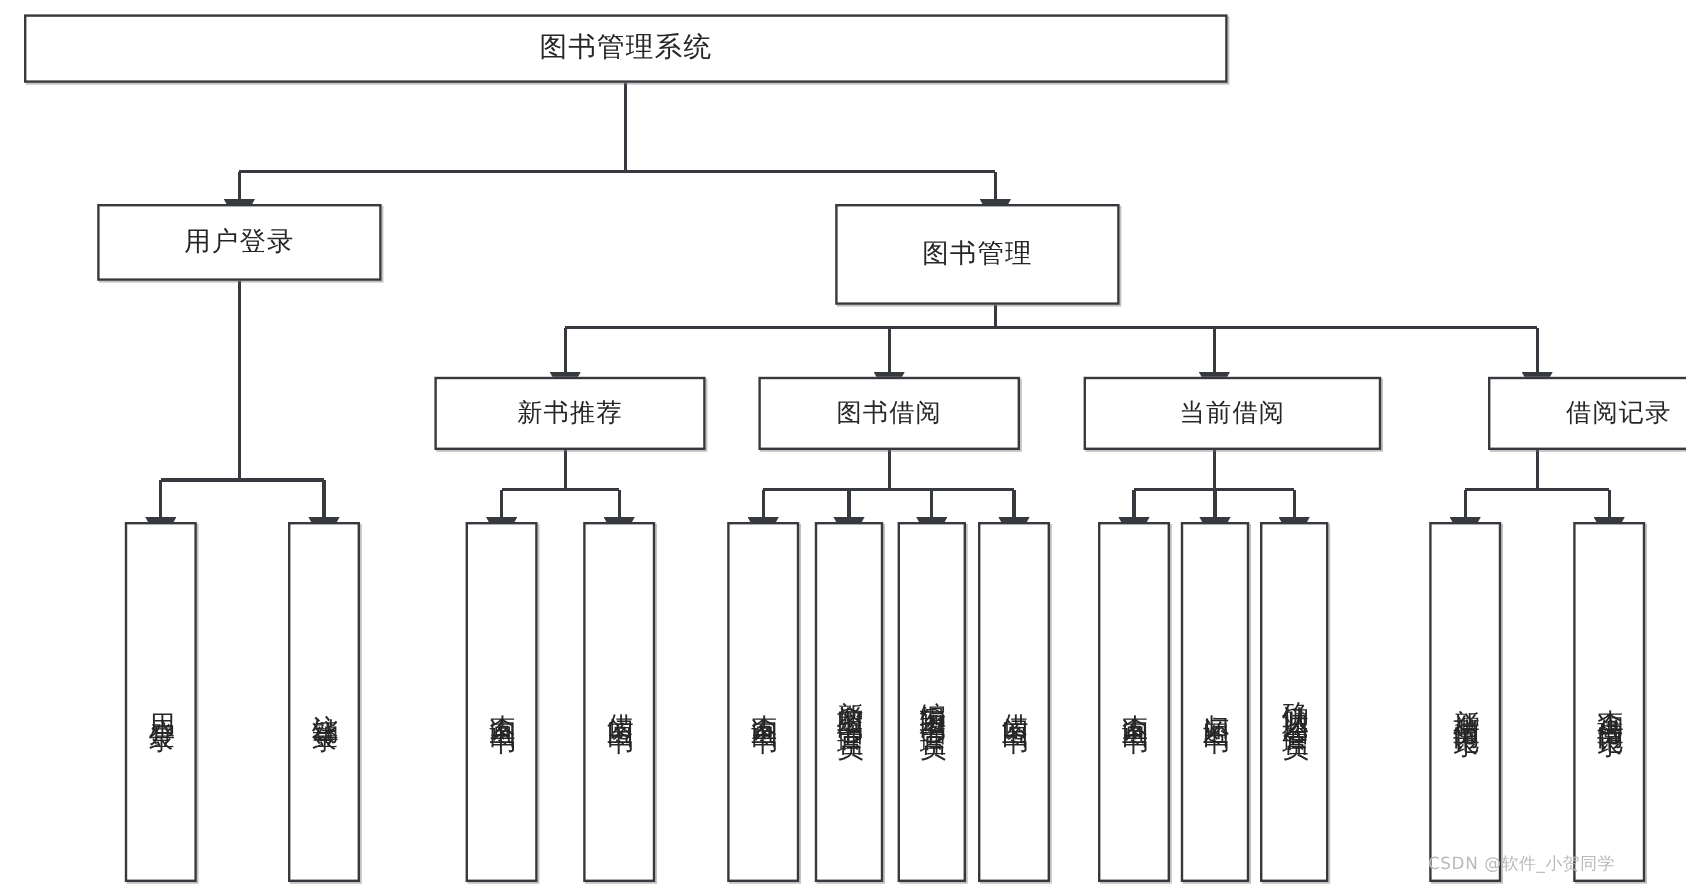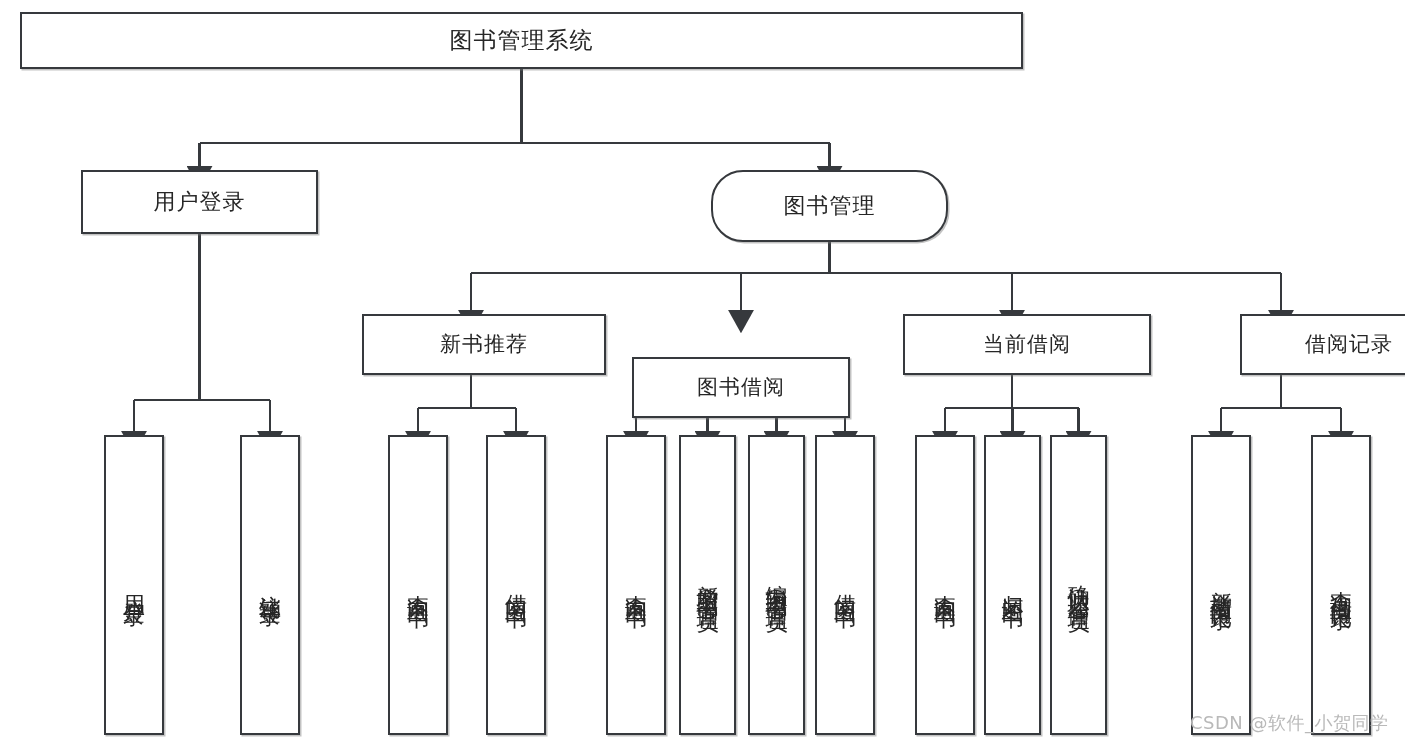--- a/index.html
+++ b/index.html
@@ -19,38 +19,38 @@
     display:flex;align-items:center;justify-content:center;
     box-shadow:1.5px 1.5px 0 rgba(120,120,120,.45);
   }
   .node-label{
     color:#262626;
     letter-spacing:1px;
     white-space:pre;
     text-align:center;
     line-height:1.08;
   }
-  .node-root .node-label{font-size:23px;}
+  .node-root .node-label{font-size:23px;font-family:Liberation Serif, serif;}
   .node-l2 .node-label{font-size:22px;}
   .node-l3 .node-label{font-size:21px;}
 
   .node-leaf .node-label{
     font-size:22px;
     writing-mode:vertical-rl;
     text-orientation:upright;
     letter-spacing:4px;
     line-height:1;
   }
 
   #edges{position:absolute;left:0;top:0;width:1405px;height:747px;pointer-events:none;}
 
   #watermark{
     position:absolute;
     left:1190px;top:711px;
-    font-size:18px;
+    font-size:14px;
     color:#b9b9b9;
     letter-spacing:.5px;
     white-space:pre;
     font-family:"DejaVu Sans","Liberation Sans",sans-serif;
   }
 </style>
 </head>
 <body>
 
 <div id="diagram-root">
@@ -98,28 +98,28 @@
       </g>
   </svg>
 
   <div class="node-box node-root" style="left: 20px; top: 12px; width: 1003px; height: 57px; border-color: rgb(54, 57, 61);">
     <span class="node-label" style="color: rgb(38, 38, 38);">图书管理系统</span>
   </div>
 
   <div class="node-box node-l2" style="left: 81px; top: 170px; width: 237px; height: 64px; border-color: rgb(54, 57, 61);">
     <span class="node-label" style="color: rgb(38, 38, 38);">用户登录</span>
   </div>
-  <div class="node-box node-l2" style="left: 711px; top: 170px; width: 237px; height: 72px; border-color: rgb(54, 57, 61); border-radius: 32px;">
+  <div class="node-box node-l2" style="left: 696px; top: 170px; width: 237px; height: 84px; border-color: rgb(54, 57, 61);">
     <span class="node-label" style="color: rgb(38, 38, 38);">图书管理</span>
   </div>
 
-  <div class="node-box node-l3" style="left: 362px; top: 314px; width: 244px; height: 61px; border-color: rgb(54, 57, 61);">
+  <div class="node-box node-l3" style="left: 362px; top: 314px; width: 226px; height: 61px; border-color: rgb(54, 57, 61);">
     <span class="node-label" style="color: rgb(38, 38, 38);">新书推荐</span>
   </div>
-  <div class="node-box node-l3" style="left: 632px; top: 314px; width: 218px; height: 61px; border-color: rgb(54, 57, 61); margin-top: 43px;">
+  <div class="node-box node-l3" style="left: 632px; top: 314px; width: 218px; height: 61px; border-color: rgb(54, 57, 61);">
     <span class="node-label" style="color: rgb(38, 38, 38);">图书借阅</span>
   </div>
   <div class="node-box node-l3" style="left: 903px; top: 314px; width: 248px; height: 61px; border-color: rgb(54, 57, 61);">
     <span class="node-label" style="color: rgb(38, 38, 38);">当前借阅</span>
   </div>
   <div class="node-box node-l3" style="left: 1240px; top: 314px; width: 218px; height: 61px; border-color: rgb(54, 57, 61);">
     <span class="node-label" style="color: rgb(38, 38, 38);">借阅记录</span>
   </div>
 
   <div class="node-box node-leaf" style="left: 104px; top: 435px; width: 60px; height: 300px; border-color: rgb(54, 57, 61);">

